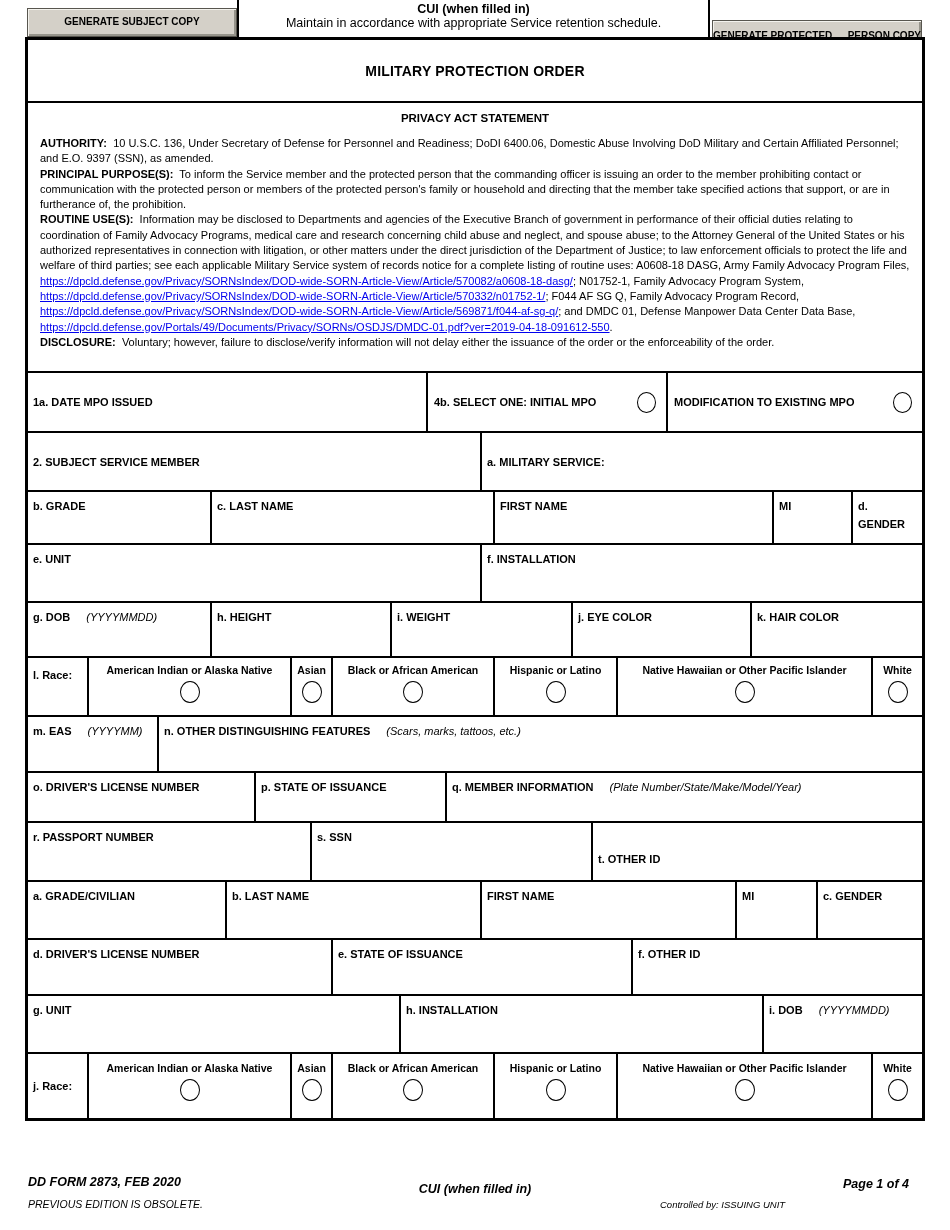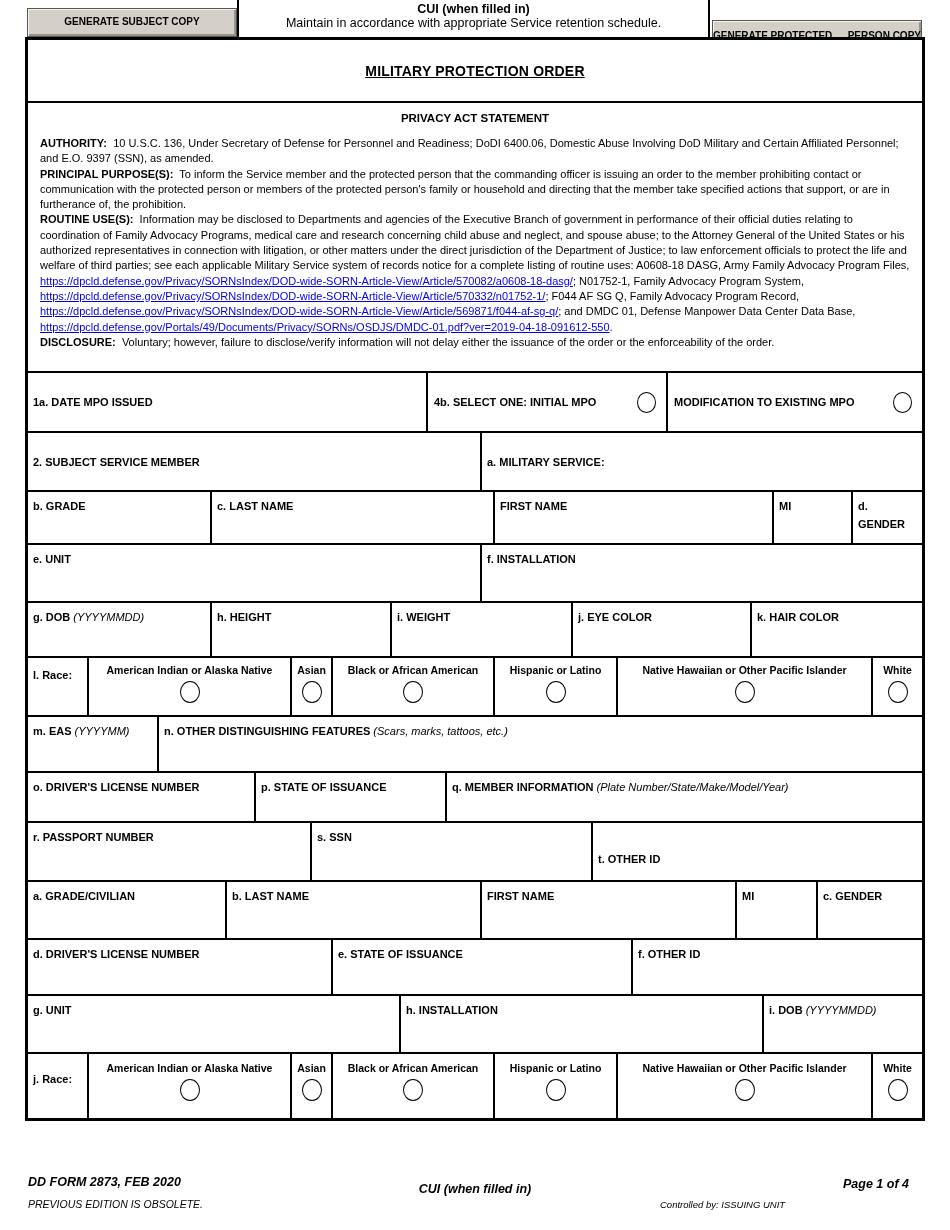--- a/index.html
+++ b/index.html
@@ -16,25 +16,25 @@
   .btn-right{left:712px;top:20px;width:210px;height:33px;flex-direction:row;justify-content:space-between;}
   .cui-head{position:absolute;left:237px;top:0;width:473px;height:37px;
     border-left:2px solid #000;border-right:2px solid #000;box-sizing:border-box;
     display:flex;flex-direction:column;align-items:center;justify-content:flex-start;padding-top:2px;}
   .cui-head .l1{font-weight:bold;font-size:12.5px;}
   .cui-head .l2{font-size:12.5px;}
 
   
   .form{position:absolute;left:25px;top:37px;width:900px;border:3px solid #000;box-sizing:border-box;background:#fff;}
   .row{display:flex;border-top:2px solid #000;box-sizing:border-box;overflow:hidden;}
-  .row.first{border-top:none;text-decoration:underline;}
+  .row.first{border-top:none;}
   .cell{border-right:2px solid #000;box-sizing:border-box;padding:4px 5px;overflow:hidden;position:relative;}
   .cell.last{border-right:none;flex:1;}
   .lb{font-weight:bold;font-size:11px;}
-  .hint{font-style:italic;font-weight:normal;font-size:11px;margin-left:3px;}
+  .hint{font-style:italic;font-weight:normal;font-size:11px;margin-left:16px;}
   .vcent{display:flex;align-items:center;}
 
   .title-row{height:61px;display:flex;align-items:center;justify-content:center;}
   .title{font-weight:bold;font-size:14px;letter-spacing:.2px;}
 
   .privacy{height:270px;border-top:2px solid #000;box-sizing:border-box;padding:7px 12px 0 12px;overflow:hidden;}
   .privacy .ph{font-weight:bold;font-size:11.5px;text-align:center;margin:2px 0 12px 0;}
   .privacy p{margin:0;font-size:11px;line-height:15.3px;white-space:pre-wrap;overflow-wrap:break-word;}
   .plb{font-weight:bold;}
   .lnk{color:#0000ee;text-decoration:underline;cursor:pointer;}
@@ -196,21 +196,21 @@
       <div class="cell last"><span class="lb">f. OTHER ID</span></div>
     </div>
 
     <div class="row" style="height:58px">
       <div class="cell" style="flex:0 0 373px"><span class="lb">g. UNIT</span></div>
       <div class="cell" style="flex:0 0 363px"><span class="lb">h. INSTALLATION</span></div>
       <div class="cell last"><span class="lb">i. DOB</span><span class="hint">(YYYYMMDD)</span></div>
     </div>
 
     <div class="row" style="height:66px">
-      <div class="cell" style="flex:0 0 61px;padding-top:15px"><span class="lb">j. Race:</span></div>
+      <div class="cell" style="flex:0 0 61px;padding-top:22px"><span class="lb">j. Race:</span></div>
       <div class="cell race-cell" style="flex:0 0 203px;padding-top:8px">
         <span class="race-lb">American Indian or Alaska Native</span>
         <span class="radio"></span>
       </div>
       <div class="cell race-cell" style="flex:0 0 41px;padding-top:8px">
         <span class="race-lb">Asian</span>
         <span class="radio"></span>
       </div>
       <div class="cell race-cell" style="flex:0 0 162px;padding-top:8px">
         <span class="race-lb">Black or African American</span>

